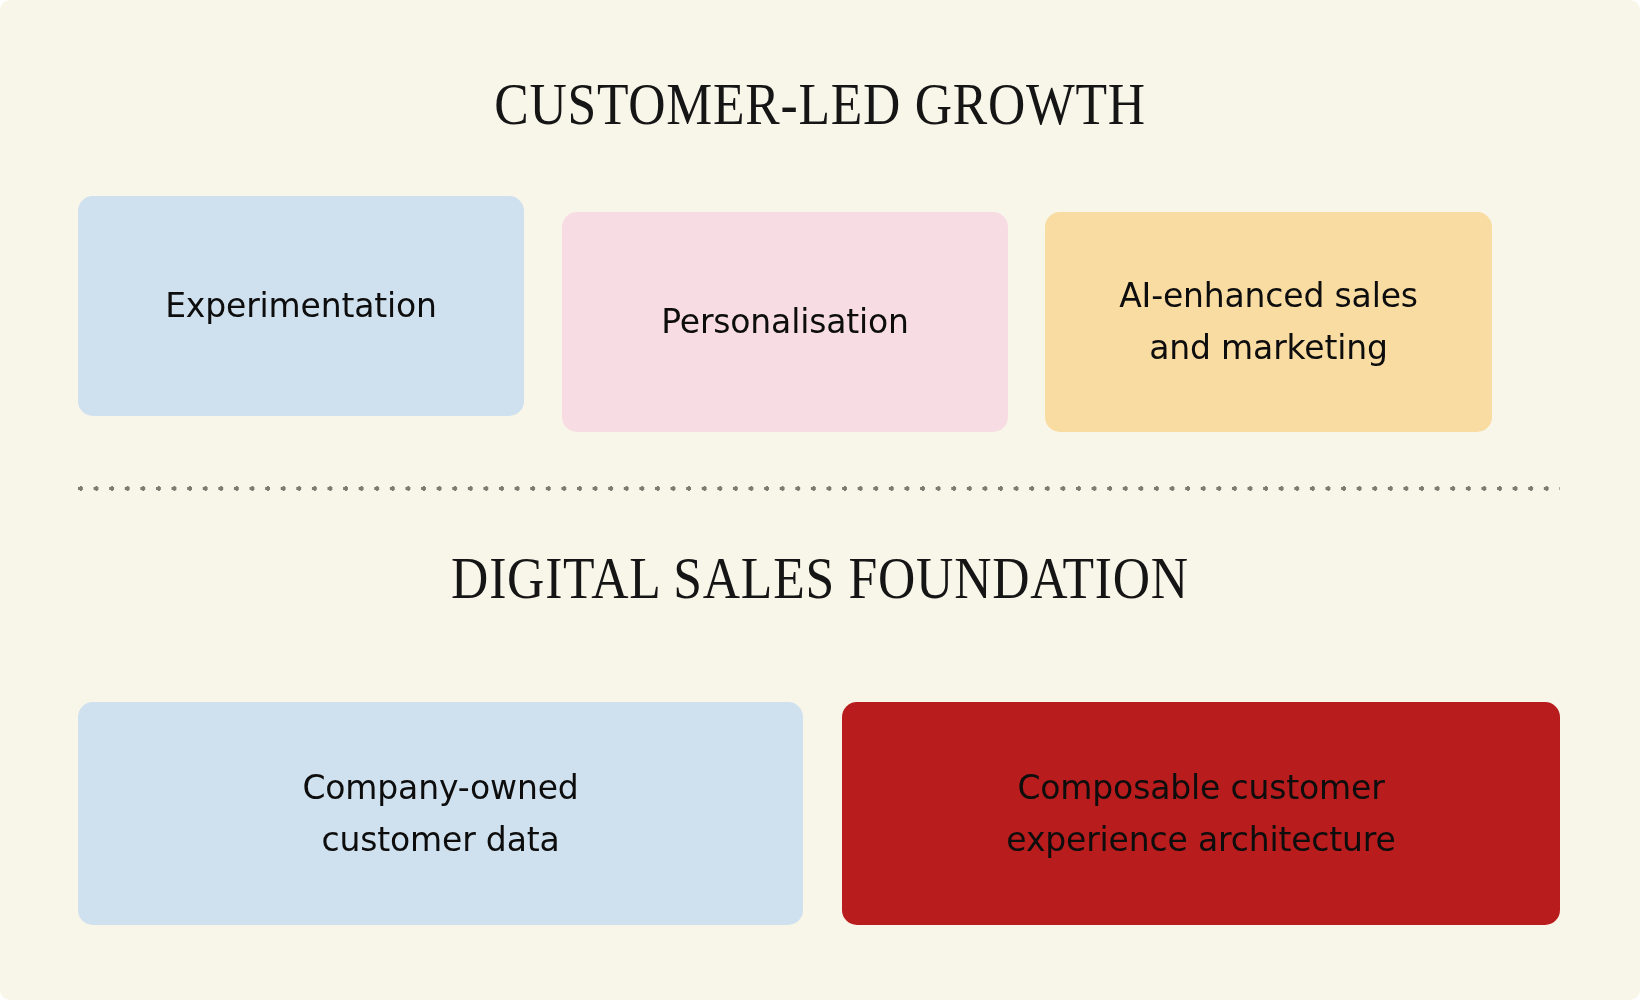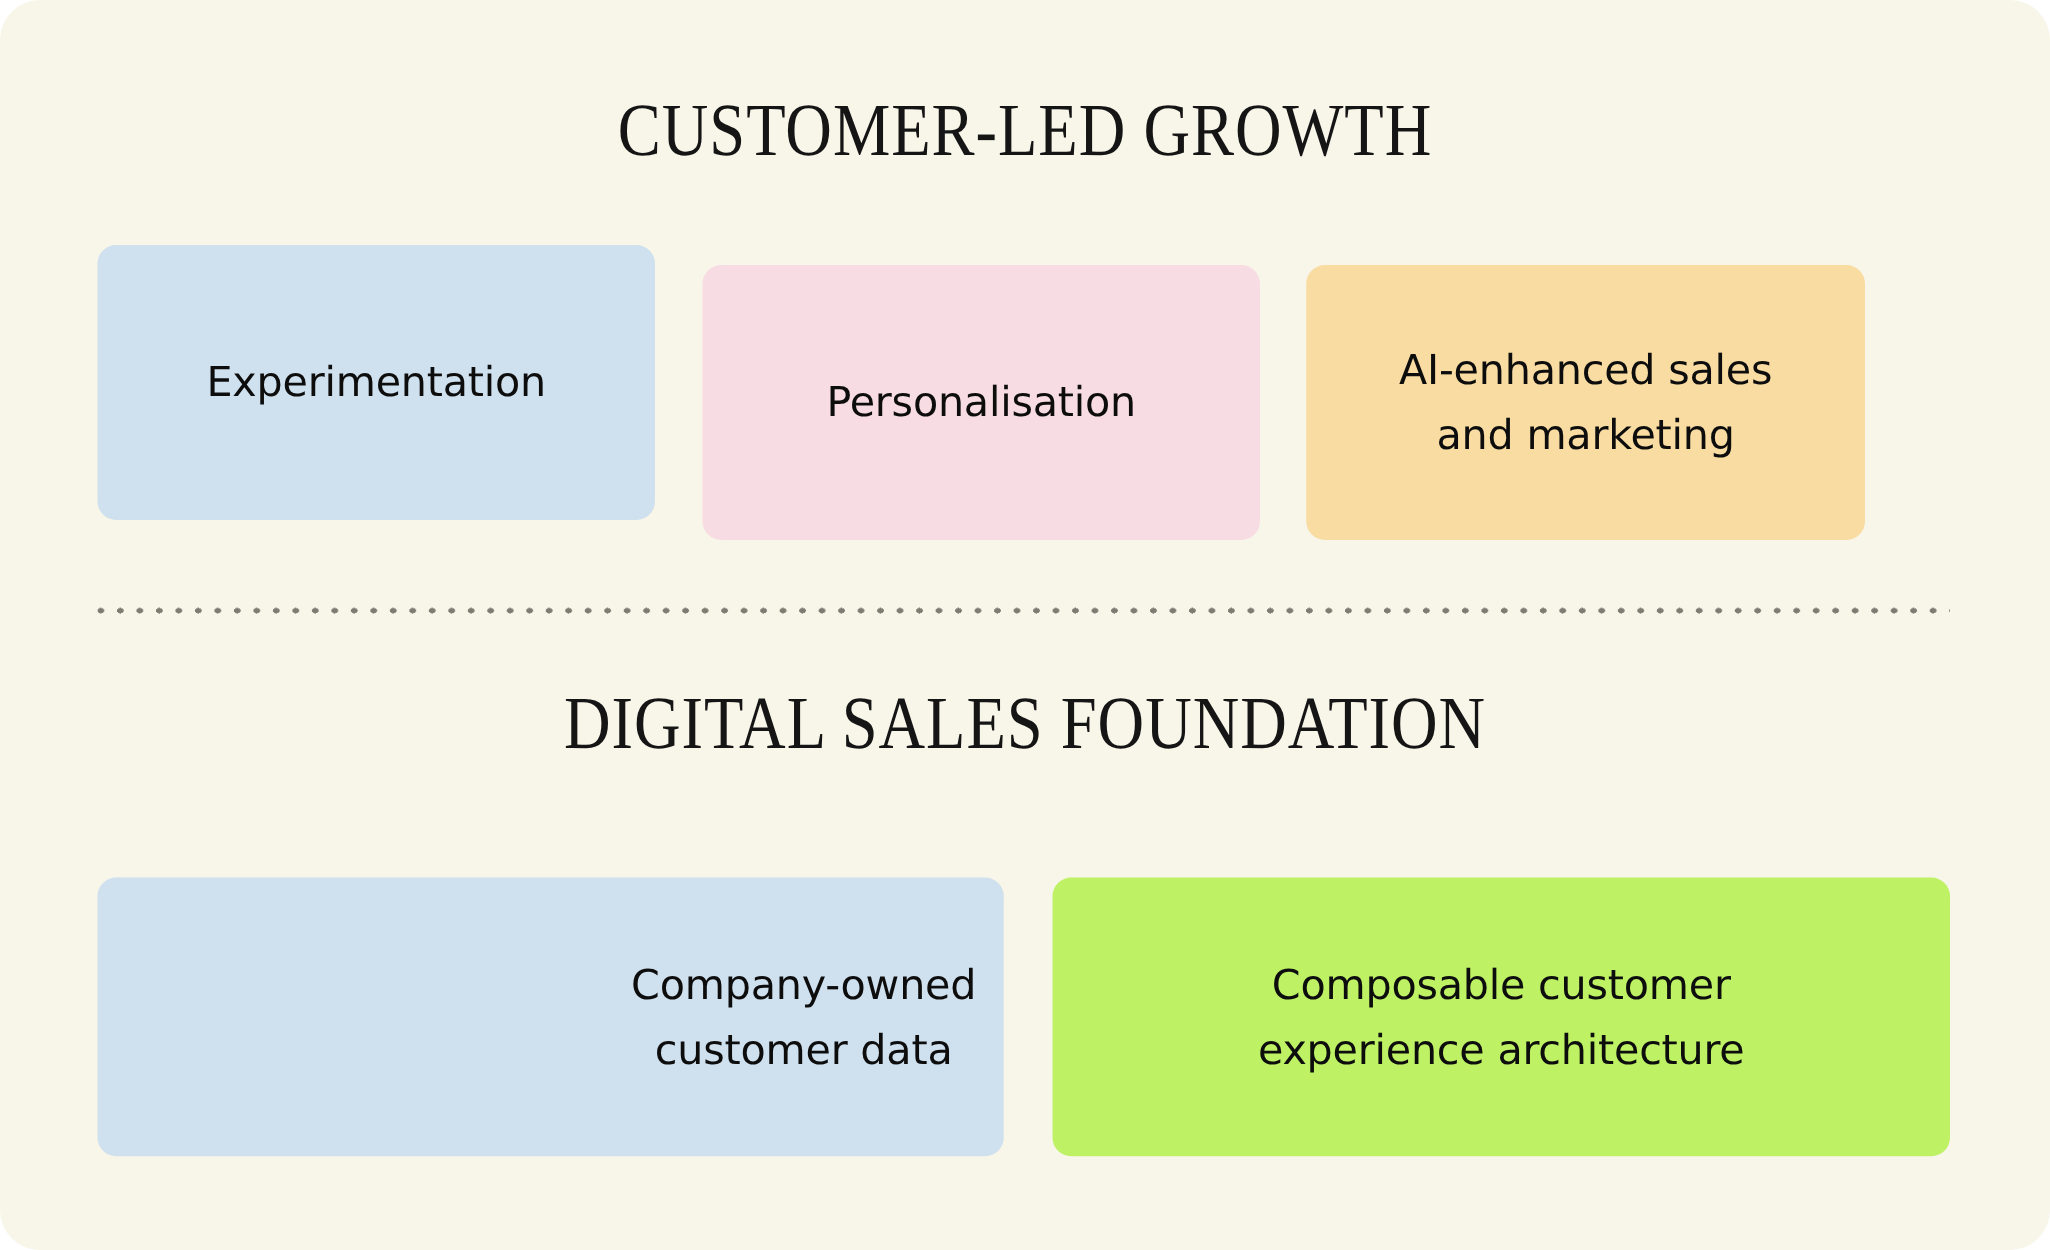--- a/index.html
+++ b/index.html
@@ -11,21 +11,21 @@
   body {
     font-family: "Liberation Sans", sans-serif;
   }
 
   
   #canvas {
     position: relative;
     width: 1640px;
     height: 1000px;
     background: #f8f5e9;
-    border-radius: 32px;
+    border-radius: 10px;
     overflow: hidden;
     box-sizing: border-box;
   }
 
   
   .section-title {
     position: absolute;
     left: 0;
     width: 100%;
     text-align: center;
@@ -81,25 +81,24 @@
   }
   #card-ai-sales-marketing {
     left: 1045px; top: 212px; width: 447px; height: 220px;
     background: #f9dca2;
   }
 
   
   #card-company-owned-data {
     left: 78px;  top: 702px;  width: 725px; height: 223px;
     background: #cfe0ee;
-    justify-content: flex-end;
   }
   #card-composable-cx {
     left: 842px; top: 702px;  width: 718px; height: 223px;
-    background: #bef264;
+    background: #b91c1c;
   }
 
   
   #divider {
     position: absolute;
     left: 78px;
     top: 486px;
     width: 1482px;
     height: 5px;
     background-image: radial-gradient(

